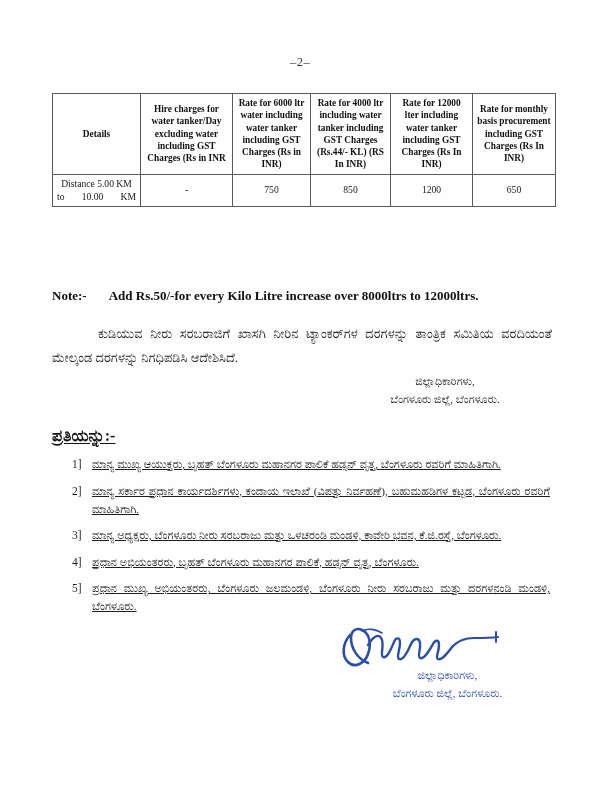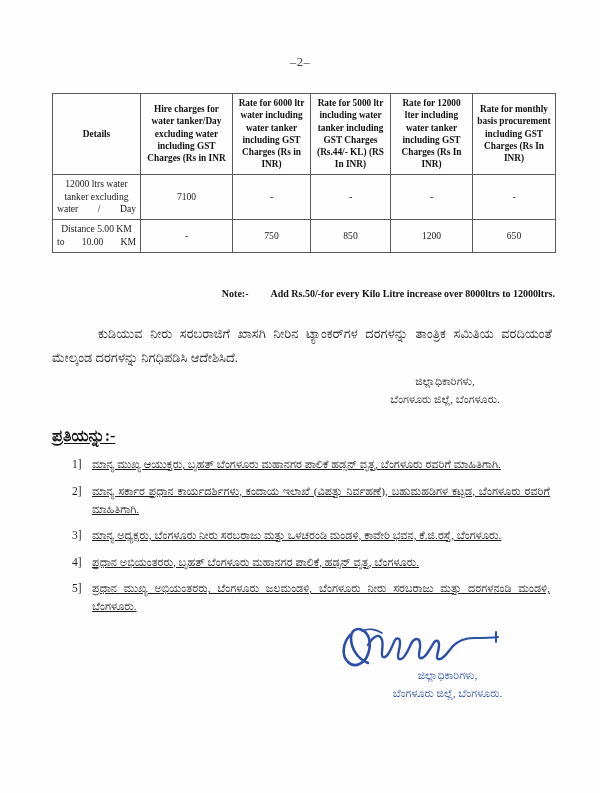--- a/index.html
+++ b/index.html
@@ -80,22 +80,22 @@
   .col-8000    { width: 80px; }
   .col-12000   { width: 82px; }
   .col-month   { width: 83px; }
 
   
   .note-line {
     position: absolute;
     top: 288px;
     left: 52px;
     width: 503px;
-    text-align: right;
-    font-size: 10px;
+    text-align: left;
+    font-size: 13px;
     font-weight: bold;
     color: #111;
   }
   .note-label { margin-right: 22px; }
 
   
   .kan-para {
     position: absolute;
     top: 322px;
     left: 52px;
@@ -199,34 +199,26 @@
           <col class="col-6000">
         <col class="col-8000">
           <col class="col-12000">
           <col class="col-month">
       </colgroup>
       <thead>
         <tr>
           <th class="details-head">Details</th>
           <th>Hire charges for water tanker/Day excluding water including GST Charges (Rs in INR</th>
           <th>Rate for 6000 ltr water including water tanker including GST Charges (Rs in INR)</th>
-          <th>Rate for 5000 ltr including water tanker including GST Charges (Rs.44/- KL) (RS In INR)</th>
+          <th>Rate for 4000 ltr including water tanker including GST Charges (Rs.44/- KL) (RS In INR)</th>
           <th>Rate for 12000 lter including water tanker including GST Charges (Rs In INR)</th>
           <th>Rate for monthly basis procurement including GST Charges (Rs In INR)</th>
         </tr>
       </thead>
       <tbody>
-        <tr>
-          <td class="detail-cell">12000 ltrs water tanker excluding water / Day</td>
-          <td>7100</td>
-          <td>-</td>
-          <td>-</td>
-          <td>-</td>
-          <td>-</td>
-        </tr>
         <tr>
           <td class="detail-cell">Distance 5.00 KM to 10.00 KM</td>
           <td>-</td>
           <td>750</td>
           <td>850</td>
           <td>1200</td>
           <td>650</td>
         </tr>
       </tbody>
     </table>

